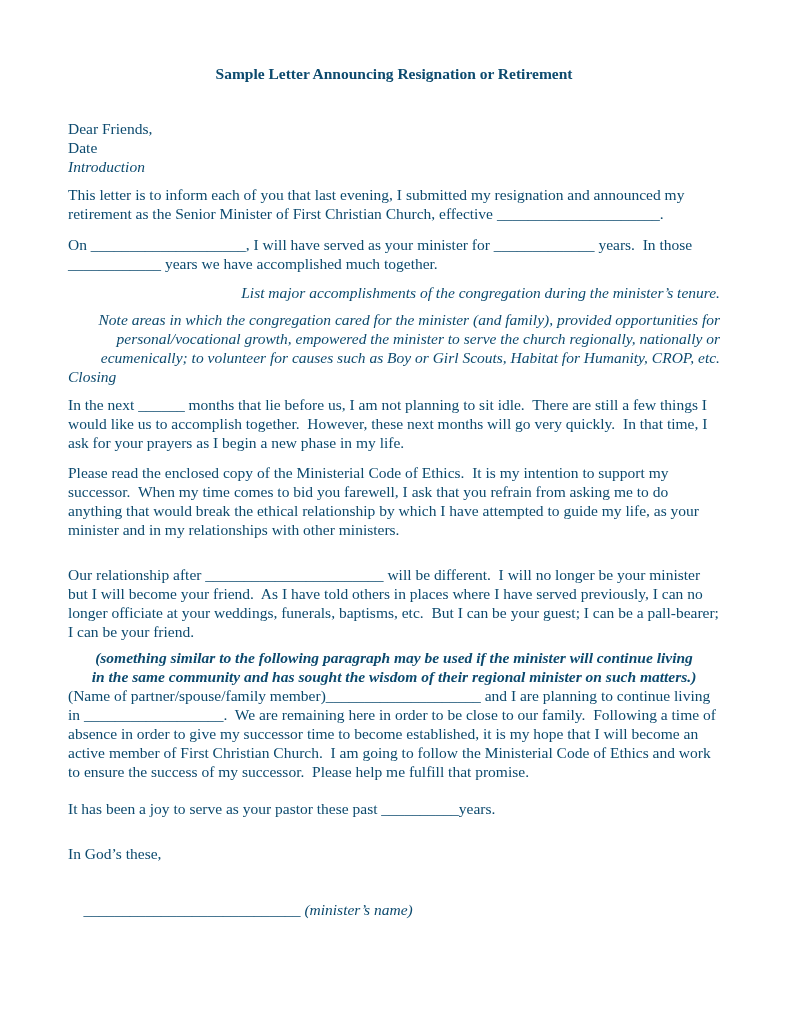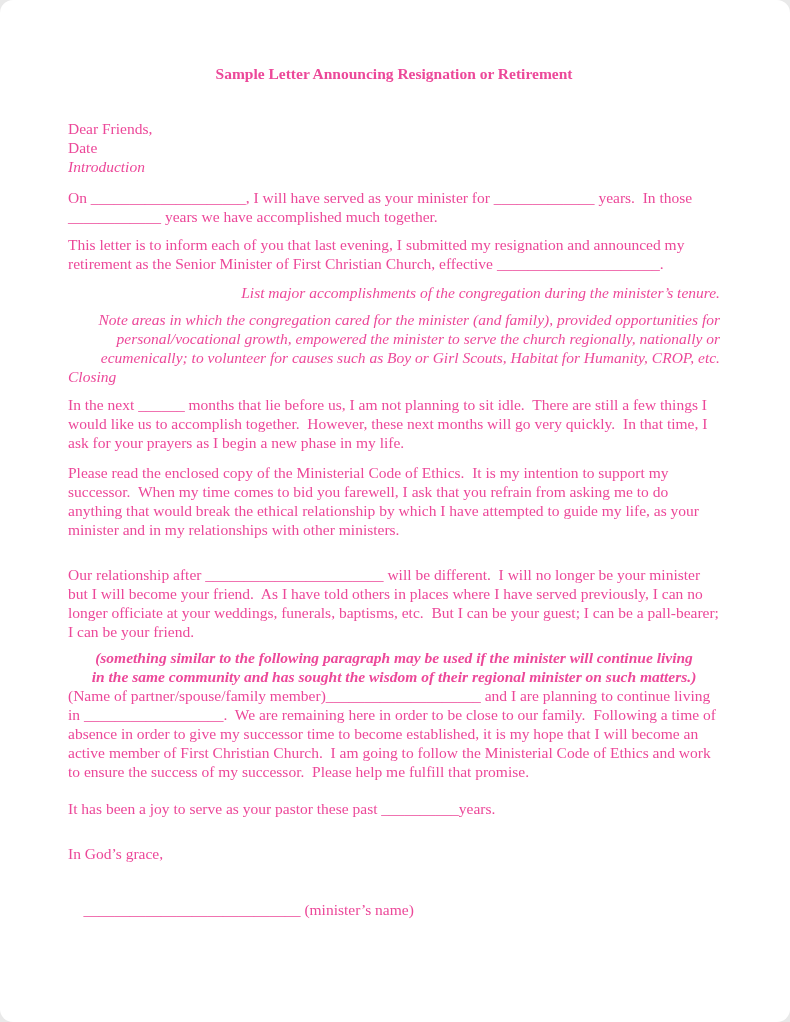--- a/index.html
+++ b/index.html
@@ -6,26 +6,25 @@
   html, body { background: #e9e9e9; }
   body {
     width: 790px;
     height: 1022px;
     font-family: "Liberation Serif", "DejaVu Serif", serif;
   }
   .page {
     width: 790px;
     height: 1022px;
     background: #ffffff;
-    color: #ec4899;
+    color: #0c4a6e;
     padding: 64px 70px 32px 68px;
     font-size: 15.5px;
     line-height: 19px;
     overflow: hidden;
-    border-radius: 13px;
   }
   .para { white-space: pre-wrap; }
   .title {
     font-weight: bold;
     text-align: center;
     font-size: 15.5px;
   }
   .heading-italic { font-style: italic; }
   .indent-note {
     font-style: italic;
@@ -44,38 +43,38 @@
   .mt-closing      { margin-top: 0; }
   .mt-para-sm      { margin-top: 8px; }
   .mt-para         { margin-top: 26px; }
   .mt-para-md      { margin-top: 12px; }
   .mt-note         { margin-top: 10px; }
   .mt-community    { margin-top: 7px; }
   .mt-joy          { margin-top: 18px; }
   .mt-valediction  { margin-top: 26px; }
   .mt-signature    { margin-top: 18px; }
   .signature-row { white-space: pre-wrap; }
-  .signature-label { }
+  .signature-label { font-style: italic; }
 </style>
 </head>
 <body>
 
 <div class="page">
 
   <div class="title">Sample Letter Announcing Resignation or Retirement</div>
 
   <div class="para mt-salutation">Dear Friends,</div>
 
   <div class="para">Date</div>
 
   <div class="heading-italic mt-heading">Introduction</div>
 
+  <div class="para" style="margin-top:9px">This letter is to inform each of you that last evening, I submitted my resignation and announced my retirement as the Senior Minister of First Christian Church, effective _____________________.</div>
+
   <div class="para mt-para-md">On ____________________, I will have served as your minister for _____________ years.  In those ____________ years we have accomplished much together.</div>
-
-  <div class="para" style="margin-top:9px">This letter is to inform each of you that last evening, I submitted my resignation and announced my retirement as the Senior Minister of First Christian Church, effective _____________________.</div>
 
   <div class="indent-note mt-note">List major accomplishments of the congregation during the minister’s tenure.</div>
 
   <div class="mt-para-sm">
     <div class="indent-note">Note areas in which the congregation cared for the minister (and family), provided opportunities for personal/vocational growth, empowered the minister to serve the church regionally, nationally or ecumenically; to volunteer for causes such as Boy or Girl Scouts, Habitat for Humanity, CROP, etc.</div>
   </div>
 
   <div class="heading-italic mt-closing">Closing</div>
 
   <div class="para" style="margin-top:9px">In the next ______ months that lie before us, I am not planning to sit idle.  There are still a few things I would like us to accomplish together.  However, these next months will go very quickly.  In that time, I ask for your prayers as I begin a new phase in my life.</div>
@@ -84,19 +83,19 @@
 
   <div class="para mt-para">Our relationship after _______________________ will be different.  I will no longer be your minister but I will become your friend.  As I have told others in places where I have served previously, I can no longer officiate at your weddings, funerals, baptisms, etc.  But I can be your guest; I can be a pall-bearer; I can be your friend.</div>
 
   <div class="center-bold-italic mt-community">(something similar to the following paragraph may be used if the minister will continue living
 in the same community and has sought the wisdom of their regional minister on such matters.)</div>
 
   <div class="para">(Name of partner/spouse/family member)____________________ and I are planning to continue living in __________________.  We are remaining here in order to be close to our family.  Following a time of absence in order to give my successor time to become established, it is my hope that I will become an active member of First Christian Church.  I am going to follow the Ministerial Code of Ethics and work to ensure the success of my successor.  Please help me fulfill that promise.</div>
 
   <div class="para mt-joy">It has been a joy to serve as your pastor these past __________years.</div>
 
-  <div class="para mt-valediction">In God’s grace,</div>
+  <div class="para mt-valediction">In God’s these,</div>
 
   <div class="signature-row mt-signature">
     <span>____________________________ </span><span class="signature-label">(minister’s name)</span>
   </div>
 
 </div>
 
 </body></html>

